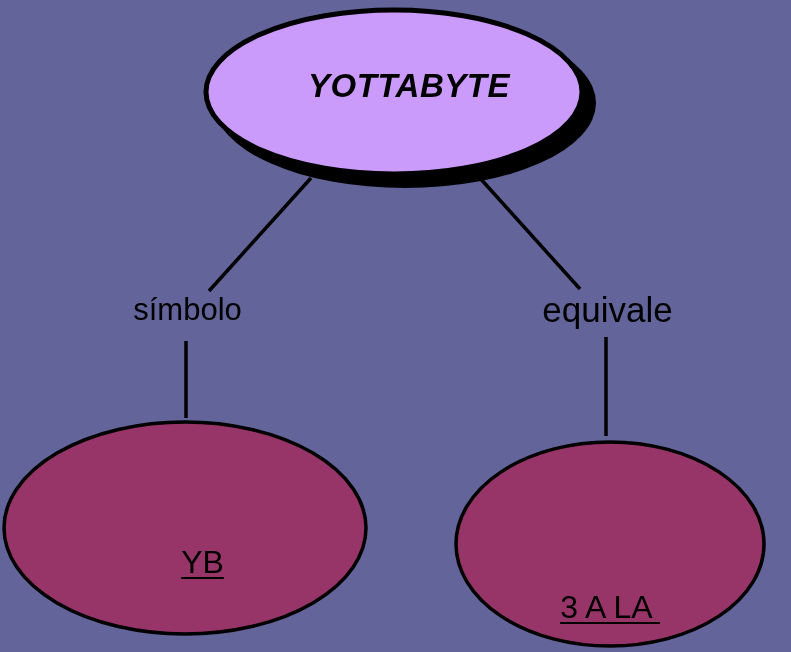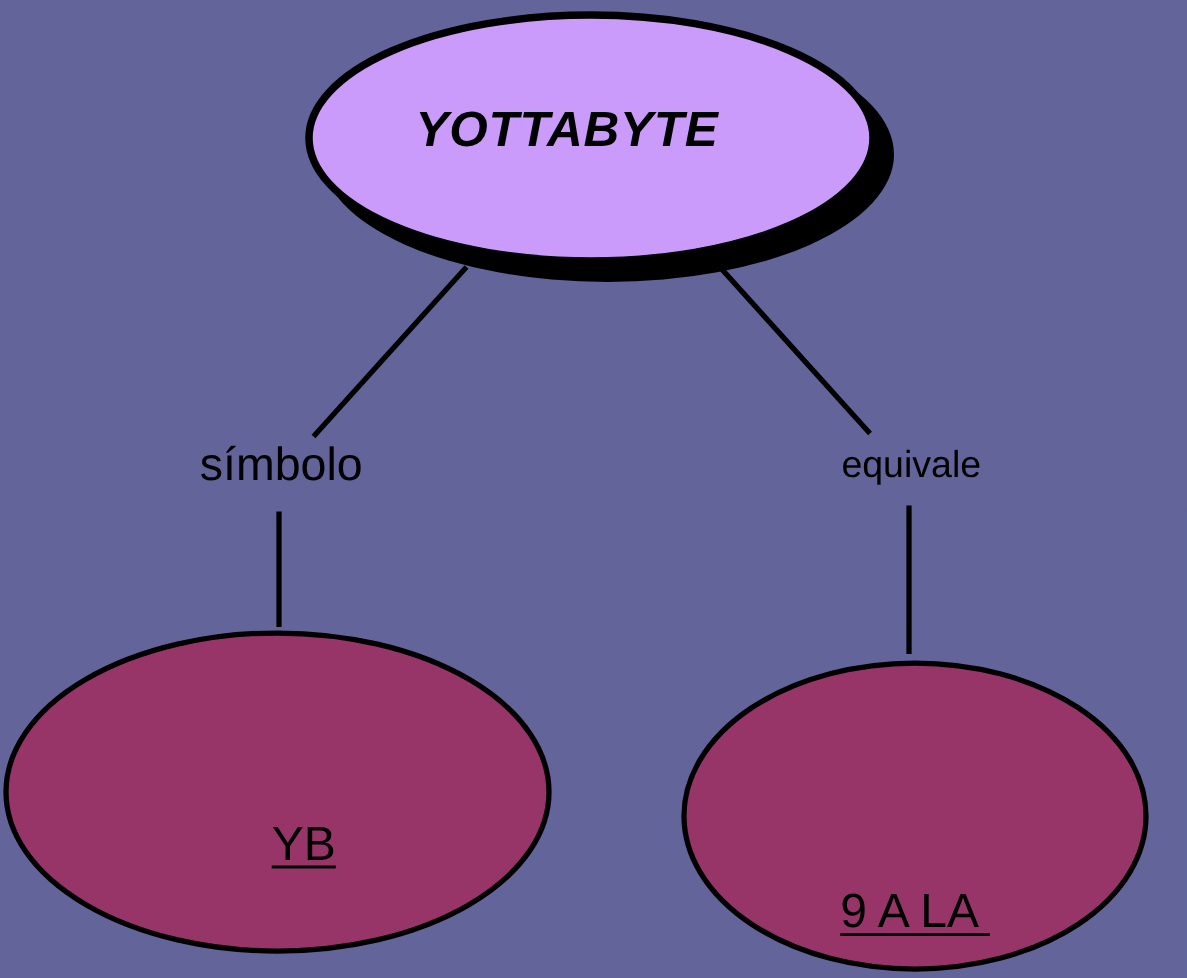--- a/index.html
+++ b/index.html
@@ -27,41 +27,41 @@
     height: 652px;
   }
   .node-label {
     position: absolute;
     text-align: center;
     color: #000000;
     white-space: pre;
     pointer-events: none;
   }
   #root-node-label {
-    left: 187px;
+    left: 218px;
     top: 66px;
     width: 382px;
     font-size: 33px;
     font-weight: bold;
     font-style: italic;
     letter-spacing: 0.5px;
     line-height: 40px;
   }
   #edge-label-left {
     left: 80px;
     top: 291px;
     width: 215px;
     font-size: 31px;
     line-height: 38px;
   }
   #edge-label-right {
     left: 500px;
     top: 291px;
     width: 215px;
-    font-size: 25px;
+    font-size: 35px;
     line-height: 38px;
   }
   #leaf-left-label {
     left: 35px;
     top: 499px;
     width: 300px;
     font-size: 32px;
     line-height: 42px;
     text-align: center;
   }
@@ -102,17 +102,17 @@
 
   <div class="node-label" id="edge-label-left">símbolo</div>
 
   <div class="node-label" id="edge-label-right">equivale</div>
 
   <div class="node-label" id="leaf-left-label">
     <span class="underlined">YB</span>
   </div>
 
   <div class="node-label" id="leaf-right-label">
-    <div><span class="underlined">9 A LA </span></div>
+    <div><span class="underlined">3 A LA </span></div>
     
   </div>
 
 </div>
 
 </body></html>

